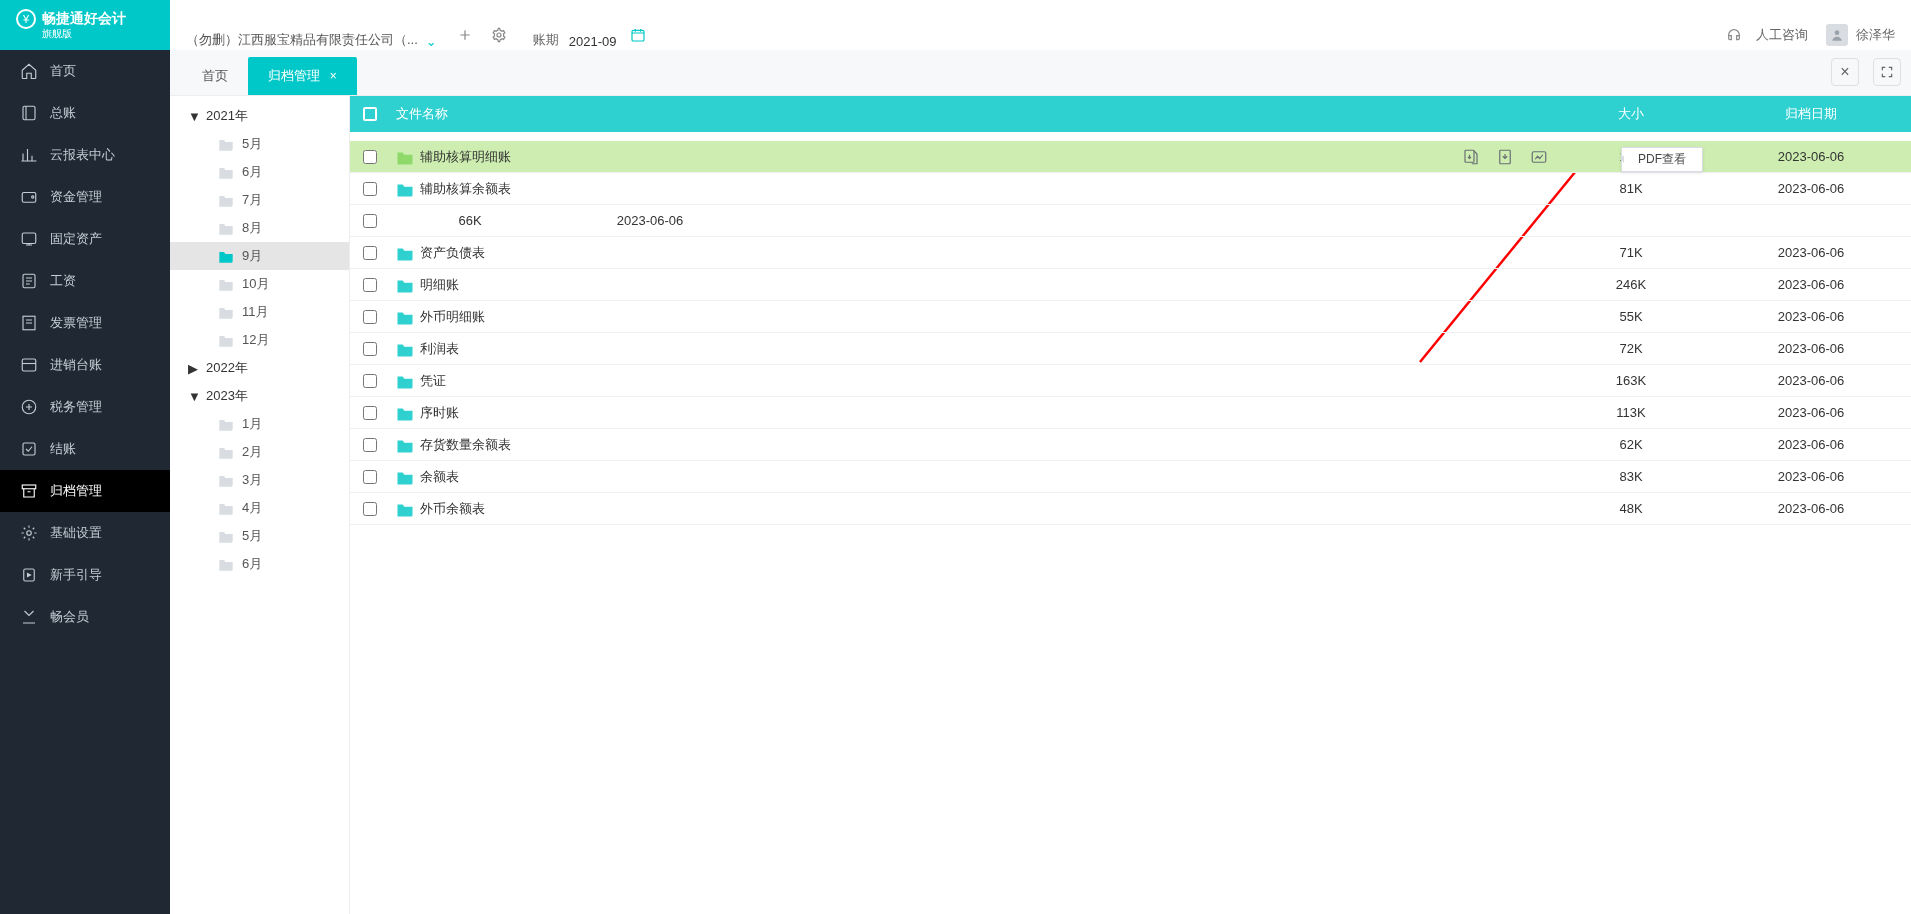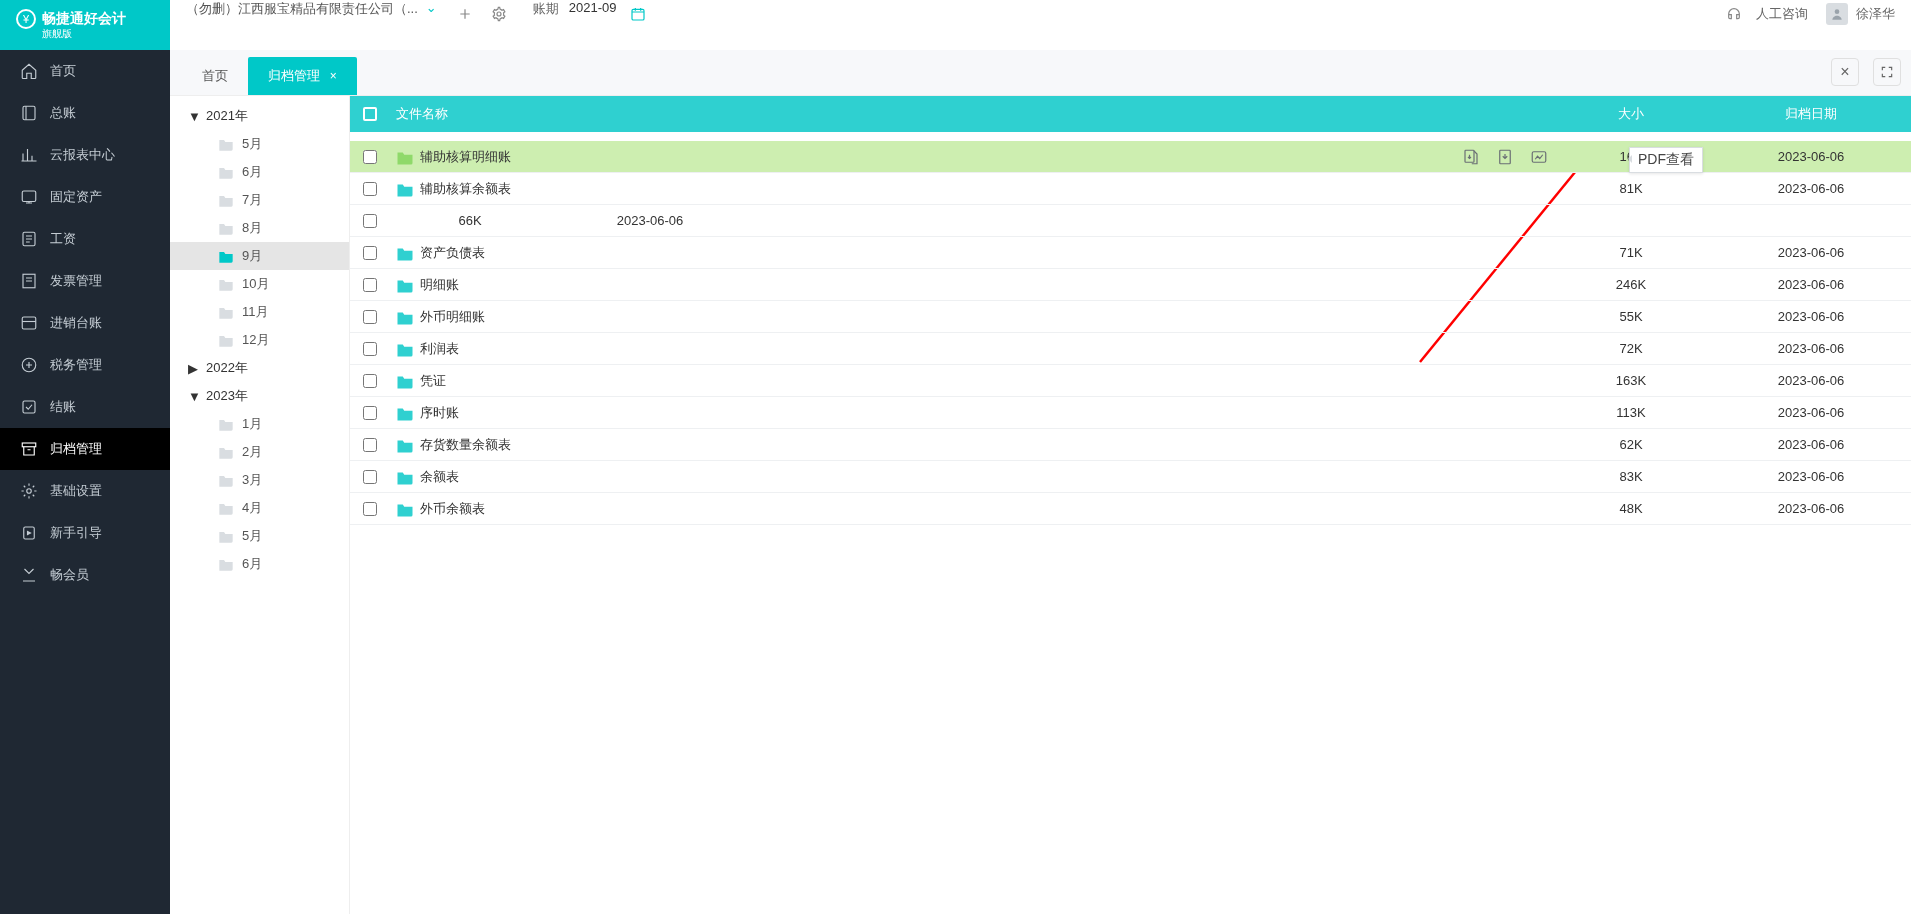--- a/index.html
+++ b/index.html
@@ -19,21 +19,21 @@
   .nav-icon { width:18px; height:18px; display:flex; align-items:center; justify-content:center; }
   .nav-icon svg { width:18px; height:18px; stroke:#c5cdd4; fill:none; stroke-width:1.5; }
   .nav-item.active .nav-icon svg { stroke:#fff; }
   .sidebar-footer { padding:12px 20px; display:flex; align-items:center; gap:6px; color:#c5cdd4; cursor:pointer; }
   .sidebar-footer svg { width:14px; height:14px; stroke:#c5cdd4; fill:none; stroke-width:2; }
 
   
   .main { flex:1; display:flex; flex-direction:column; min-width:0; }
 
   
-  .topbar { height:50px; display:flex; align-items:flex-start; padding:0 16px; border-bottom:1px solid transparent; }
+  .topbar { height:50px; display:flex; align-items:flex-end; padding:0 16px; border-bottom:1px solid transparent; }
   .company { color:#555; max-width:260px; white-space:nowrap; overflow:hidden; text-overflow:ellipsis; }
   .chev { color:#00c8c8; margin:0 8px; }
   .top-icon { width:28px; height:28px; display:flex; align-items:center; justify-content:center; color:#888; cursor:pointer; margin-left:6px; }
   .top-icon svg { width:16px; height:16px; stroke:#888; fill:none; stroke-width:1.8; }
   .period-label { margin-left:20px; color:#666; }
   .period-value { margin-left:10px; color:#333; }
   .cal-icon { margin-left:8px; }
   .topbar .spacer { flex:1; }
   .top-right { display:flex; align-items:center; gap:8px; color:#666; }
   .avatar { width:22px; height:22px; background:#d9dde1; border-radius:3px; display:flex; align-items:center; justify-content:center; margin-left:10px; }
@@ -85,21 +85,21 @@
   .file-icon { width:18px; height:16px; margin-right:6px; display:inline-block; }
   .file-icon svg { width:18px; height:16px; fill:#2fd0d0; }
   .row.hover .file-icon svg { fill:#8fd96a; }
   .row .name-wrap { display:flex; align-items:center; }
 
   .row-actions { position:absolute; right:360px; top:0; bottom:0; display:none; align-items:center; gap:10px; }
   .row.hover .row-actions { display:flex; }
   .row-action-icon { width:24px; height:24px; display:flex; align-items:center; justify-content:center; cursor:pointer; }
   .row-action-icon svg { width:18px; height:18px; stroke:#6a6f74; fill:none; stroke-width:1.6; }
 
-  .tooltip { position:absolute; right:208px; top:6px; background:#fff; border:1px solid #d9dde1; padding:3px 8px; font-size:14px; color:#444; box-shadow:0 1px 3px rgba(0,0,0,.1); }
+  .tooltip { position:absolute; right:208px; top:6px; background:#fff; border:1px solid #d9dde1; padding:3px 16px; font-size:12px; color:#444; box-shadow:0 1px 3px rgba(0,0,0,.1); }
   .tooltip::before { content:""; position:absolute; left:-6px; top:7px; border:4px solid transparent; border-right-color:#d9dde1; }
 
   
   .annot-arrow { position:absolute; pointer-events:none; }
 
   input[type=checkbox]{ accent-color:#fff; }
   .table-hdr input[type=checkbox]{ appearance:none; width:14px; height:14px; border:2px solid #fff; border-radius:2px; background:transparent; }
 </style>
 </head>
 <body>
@@ -132,20 +132,29 @@
           </span>
           <span>总账</span>
         </div>
         <div class="nav-item">
           <span class="nav-icon">
             <svg viewBox="0 0 24 24">
               <path d="M4 20V10M10 20V4M16 20v-7M22 20H2"></path>
             </svg>
           </span>
           <span>云报表中心</span>
+        </div>
+        <div class="nav-item">
+          <span class="nav-icon">
+            <svg viewBox="0 0 24 24">
+              <rect x="3" y="6" width="18" height="13" rx="2"></rect>
+              <circle cx="17" cy="12" r="1.5"></circle>
+            </svg>
+          </span>
+          <span>资金管理</span>
         </div>
         <div class="nav-item">
           <span class="nav-icon">
             <svg viewBox="0 0 24 24">
               <rect x="3" y="4" width="18" height="14" rx="2"></rect>
               <path d="M8 20h8M12 18v2"></path>
             </svg>
           </span>
           <span>固定资产</span>
         </div>

